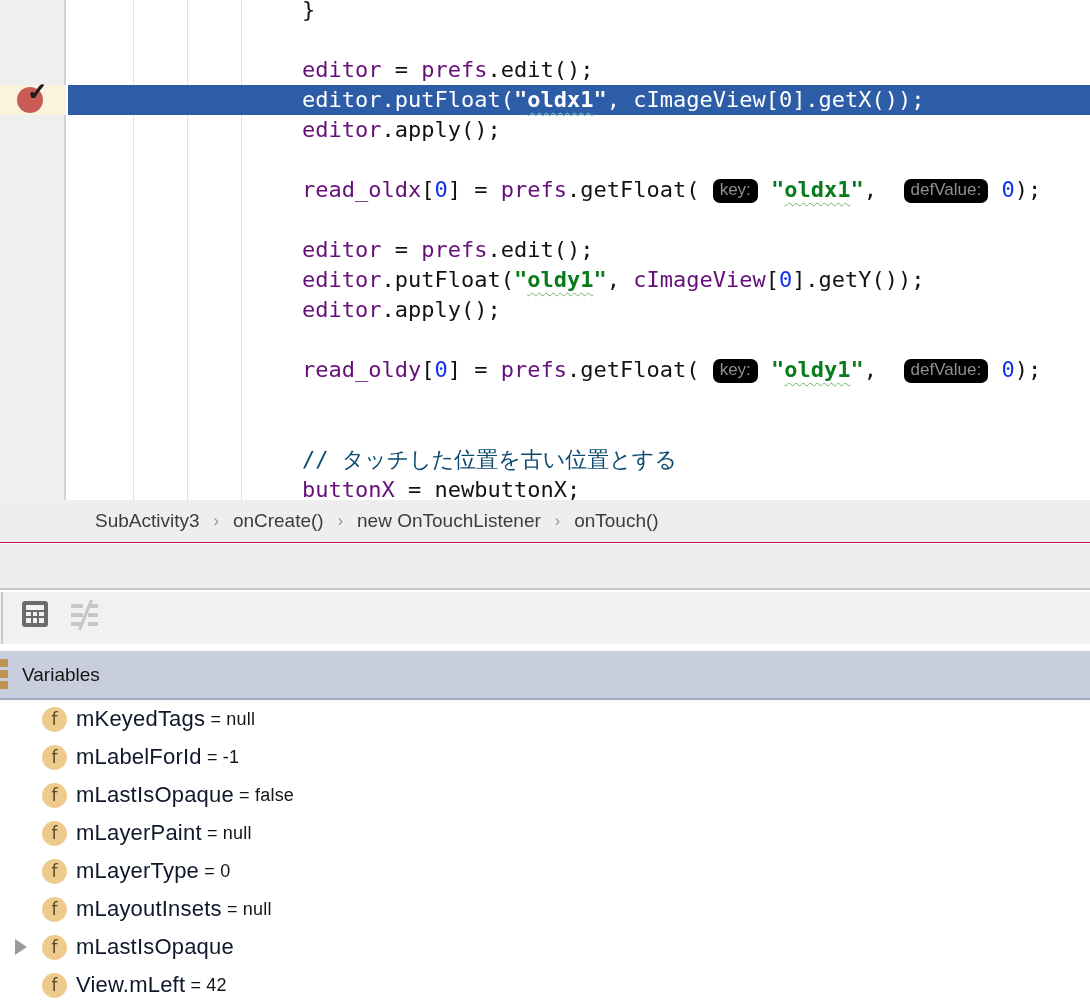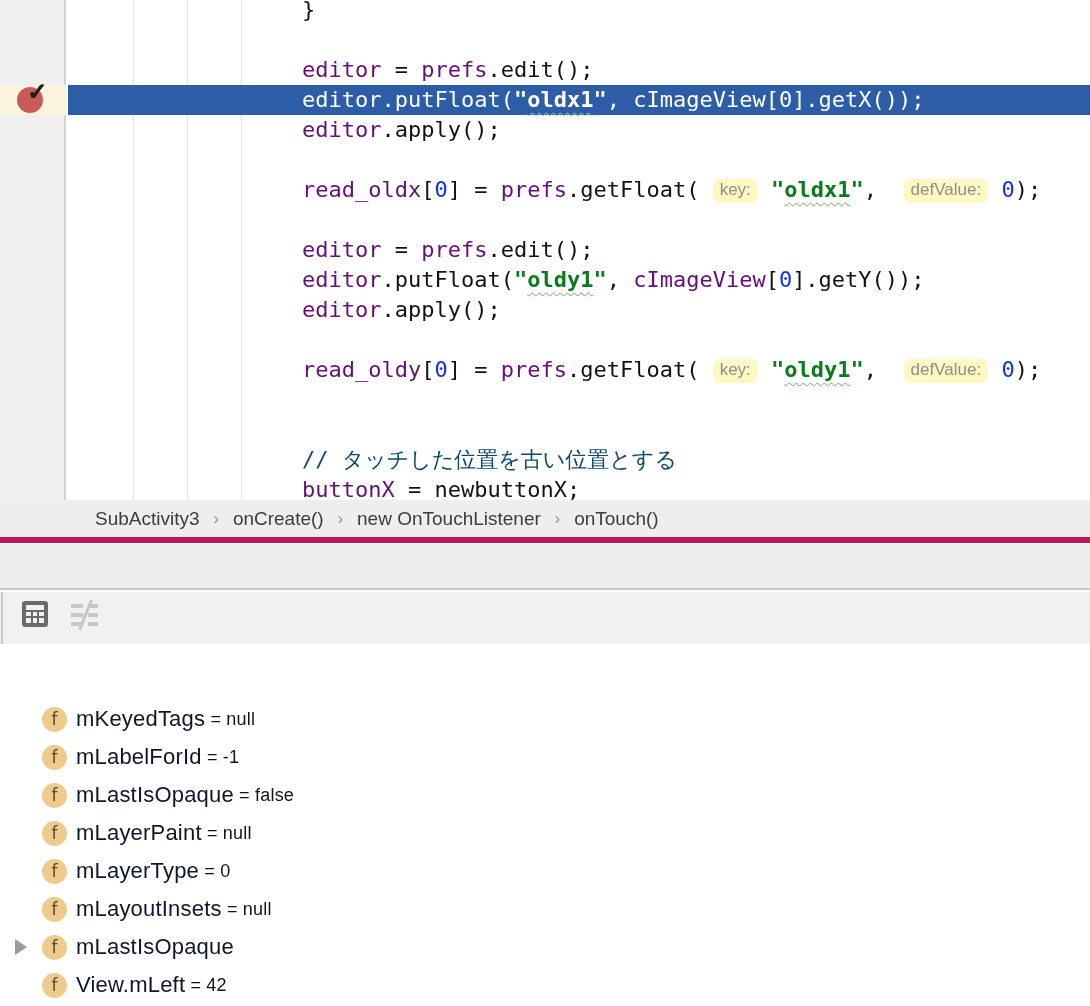--- a/index.html
+++ b/index.html
@@ -24,29 +24,29 @@
   .line { height:30px; line-height:30px; white-space:pre; padding-left:234px; }
   .seg.plain   { color:#121212; }
   .seg.field   { color:#660e7a; font-weight:normal; }
   .seg.string  { color:#077c1a; font-weight:bold; }
   .seg.number  { color:#1231ee; }
   .seg.comment { color:#0c4a6e; }
   .seg.wavy { text-decoration:underline; text-decoration-style:wavy;
               text-decoration-color:#6db36d; text-decoration-thickness:1px;
               text-underline-offset:5px; }
   .seg.hint { font-family:"Liberation Sans", sans-serif; font-size:17px; color:#8f8f8f;
-              background:#fef9c3; border-radius:7px; padding:2px 7px 3px;
+              background:#000000; border-radius:7px; padding:2px 7px 3px;
               display:inline-block; line-height:1.1; vertical-align:2px; }
   .line.exec { background:#2d5da6; }
   .line.exec .seg { color:#ffffff; }
   .line.exec .seg.wavy { text-decoration-color:#8fd0c8; }
 
   
   #breadcrumbs { position:absolute; top:500px; left:0; width:1090px; height:43px;
-                 background:#eeeeee; border-bottom:6px solid #be185d;
+                 background:#eeeeee; border-bottom:1px solid #be185d;
                  display:flex; align-items:center; padding-left:95px;
                  font-size:19px; color:#3c3c3c; }
   .crumb { cursor:default; }
   .crumb-sep { color:#8f8f8f; font-size:16px; margin:0 14px; }
 
   
   #strip { position:absolute; top:544px; left:0; width:1090px; height:46px;
            background:#eeeeee; border-bottom:2px solid #c8c8c8; }
 
   
@@ -151,20 +151,26 @@
       <div class="bar" style="left:0;top:2px;width:12px"></div>
       <div class="bar" style="left:17px;top:2px;width:10px"></div>
       <div class="bar" style="left:0;top:11px;width:12px"></div>
       <div class="bar" style="left:17px;top:11px;width:10px"></div>
       <div class="bar" style="left:0;top:20px;width:12px"></div>
       <div class="bar" style="left:17px;top:20px;width:10px"></div>
       <div class="diag"></div>
     </div>
   </div>
 
+  <div id="var-header">
+    <div class="tab-sq" style="top:8px"></div>
+    <div class="tab-sq" style="top:19px"></div>
+    <div class="tab-sq" style="top:30px"></div>
+    <span id="var-title">Variables</span>
+  </div>
 
   <div id="var-list">
       <div class="var-row">
         <div class="tri-slot"></div>
         <div class="f-badge">f</div>
         <span class="var-name">mKeyedTags</span>
         <span class="var-value"> = null</span>
       </div>
       <div class="var-row">
         <div class="tri-slot"></div>

